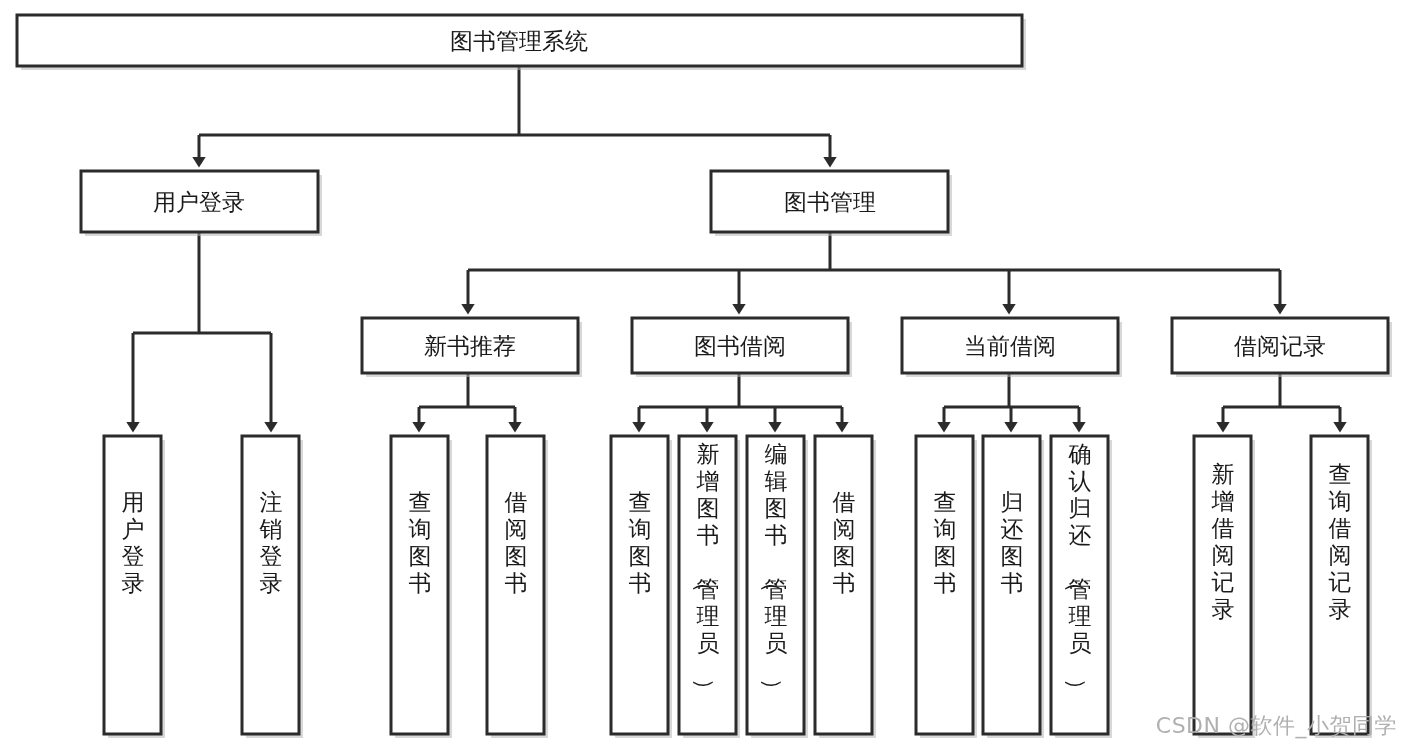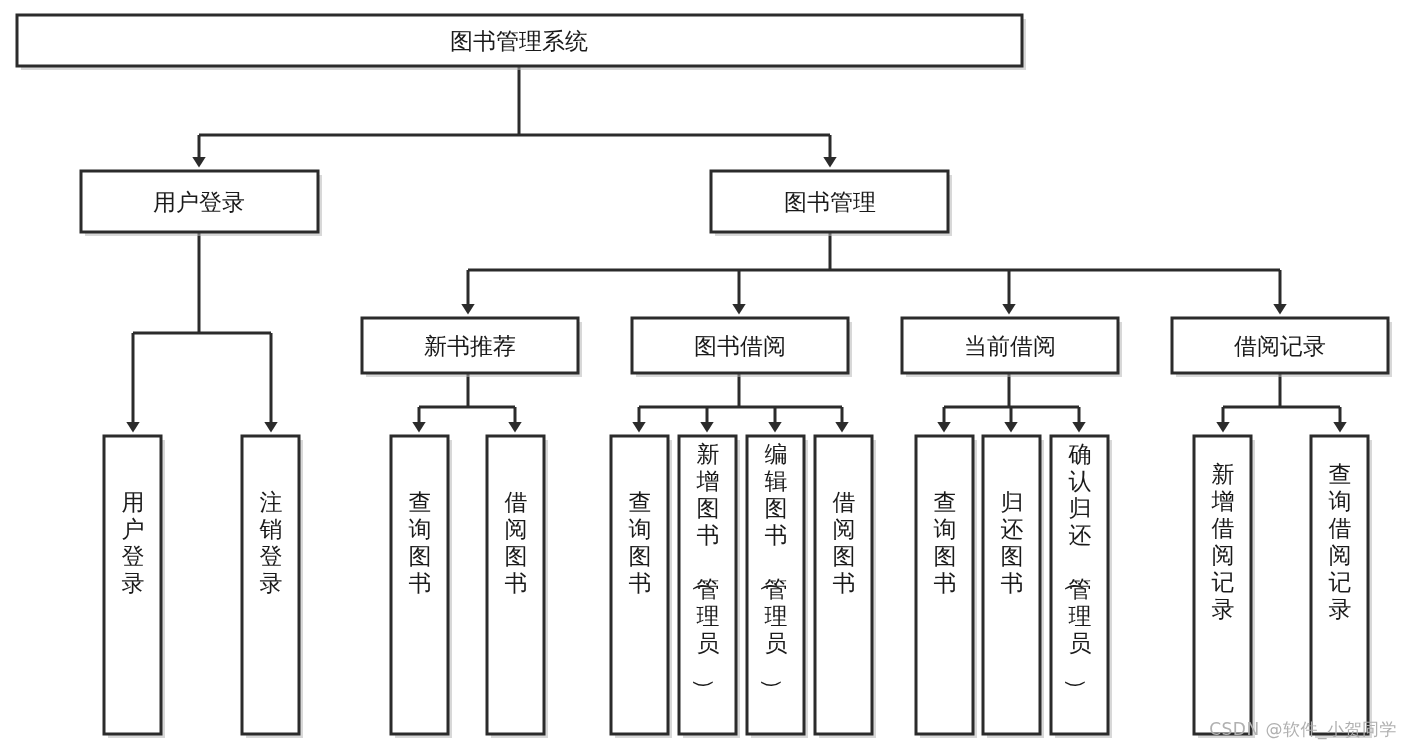--- a/index.html
+++ b/index.html
@@ -48,21 +48,21 @@
   }
   .edge-arrow {
     fill: #2b2b2b;
     stroke: none;
   }
   .watermark {
     position: absolute;
     right: 8px;
     bottom: 6px;
     font-family: "DejaVu Sans", "Liberation Sans", sans-serif;
-    font-size: 17px;
+    font-size: 22px;
     color: #b0b0b0;
     white-space: nowrap;
     letter-spacing: 0.5px;
   }
 </style>
 </head>
 <body>
 
 <svg id="diagram" viewBox="0 0 1405 747" xmlns="http://www.w3.org/2000/svg">
 

